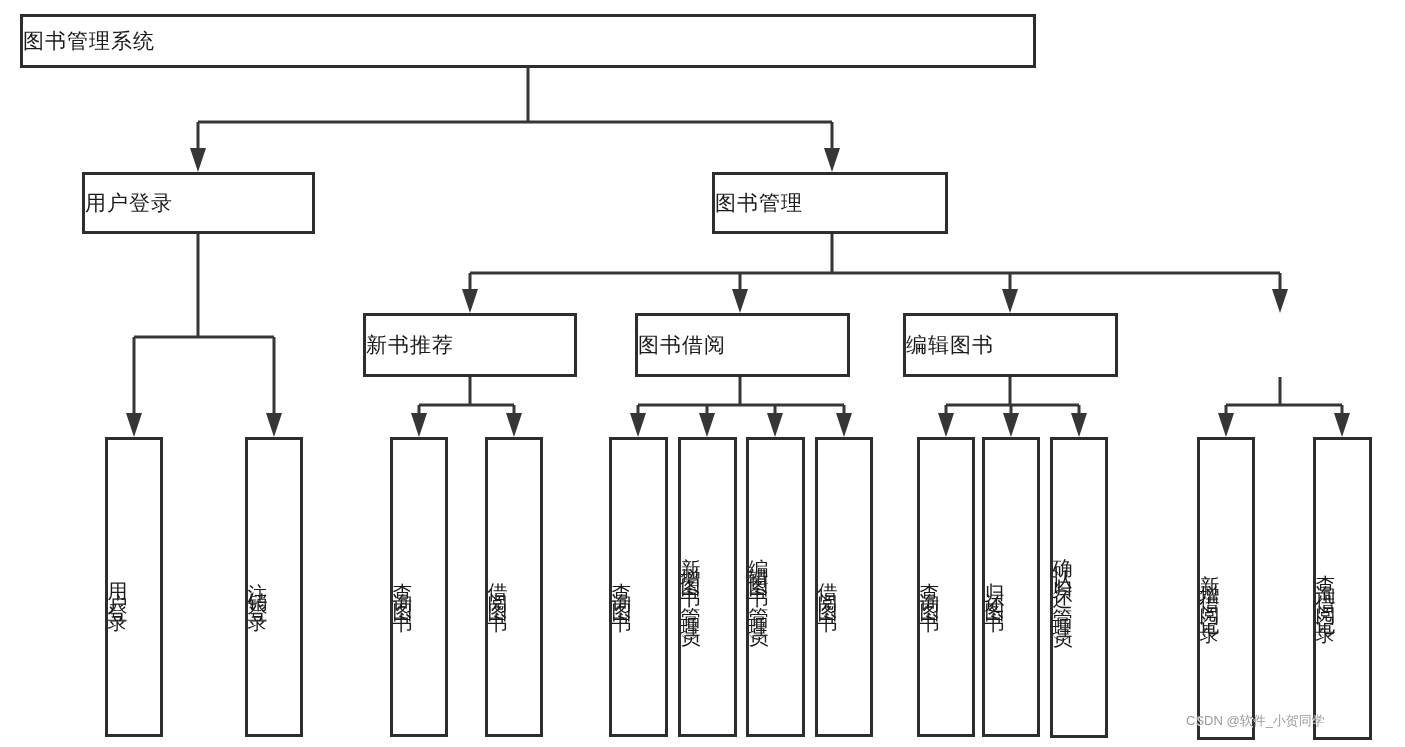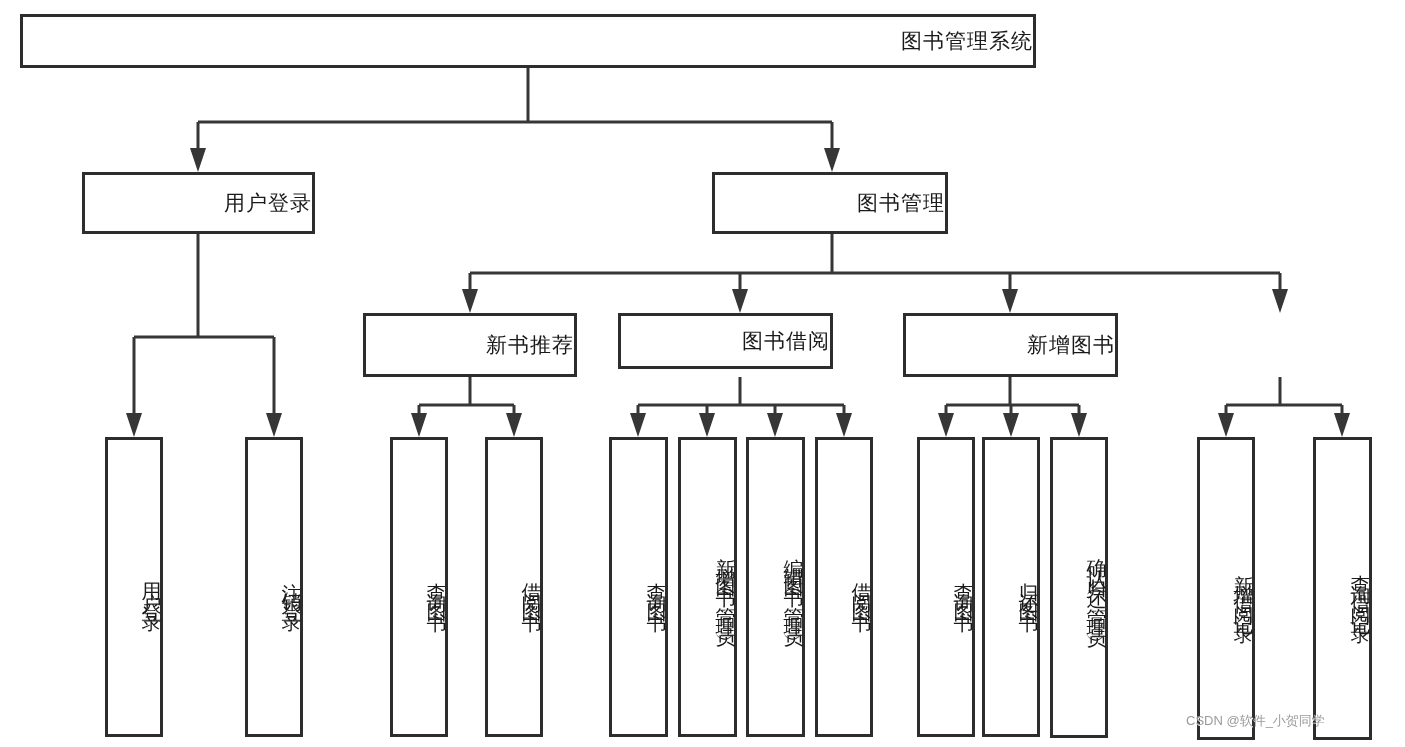--- a/index.html
+++ b/index.html
@@ -29,24 +29,23 @@
     fill: var(--line, #363636);
     stroke: none;
   }
   .node {
     position: absolute;
     box-sizing: border-box;
     background: #ffffff;
     border: 3px solid var(--box-border, #2d2d2d);
     display: flex;
     align-items: center;
-    justify-content: flex-end;
+    justify-content: flex-start;
     z-index: 2;
     color: var(--text, #1a1a1a);
-    font-family: Liberation Mono, monospace;
   }
   .node.h .lbl {
     font-size: 21px;
     letter-spacing: 1px;
     white-space: nowrap;
   }
   .node.v .lbl {
     writing-mode: vertical-rl;
     text-orientation: mixed;
     font-size: 20px;
@@ -114,25 +113,25 @@
   <div class="node h" style="left:82px;top:172px;width:233px;height:62px">
     <span class="lbl">用户登录</span>
   </div>
   <div class="node h" style="left:712px;top:172px;width:236px;height:62px">
     <span class="lbl">图书管理</span>
   </div>
 
   <div class="node h" style="left:363px;top:313px;width:214px;height:64px">
     <span class="lbl">新书推荐</span>
   </div>
-  <div class="node h" style="left:618px;top:313px;width:215px;height:56px">
+  <div class="node h" style="left:635px;top:313px;width:215px;height:64px">
     <span class="lbl">图书借阅</span>
   </div>
   <div class="node h" style="left:903px;top:313px;width:215px;height:64px">
-    <span class="lbl">新增图书</span>
+    <span class="lbl">编辑图书</span>
   </div>
 
   <div class="node v" style="left:105px;top:437px;width:58px;height:300px">
     <span class="lbl">用户登录</span>
   </div>
   <div class="node v" style="left:245px;top:437px;width:58px;height:300px">
     <span class="lbl">注销登录</span>
   </div>
 
   <div class="node v" style="left:390px;top:437px;width:58px;height:300px">

